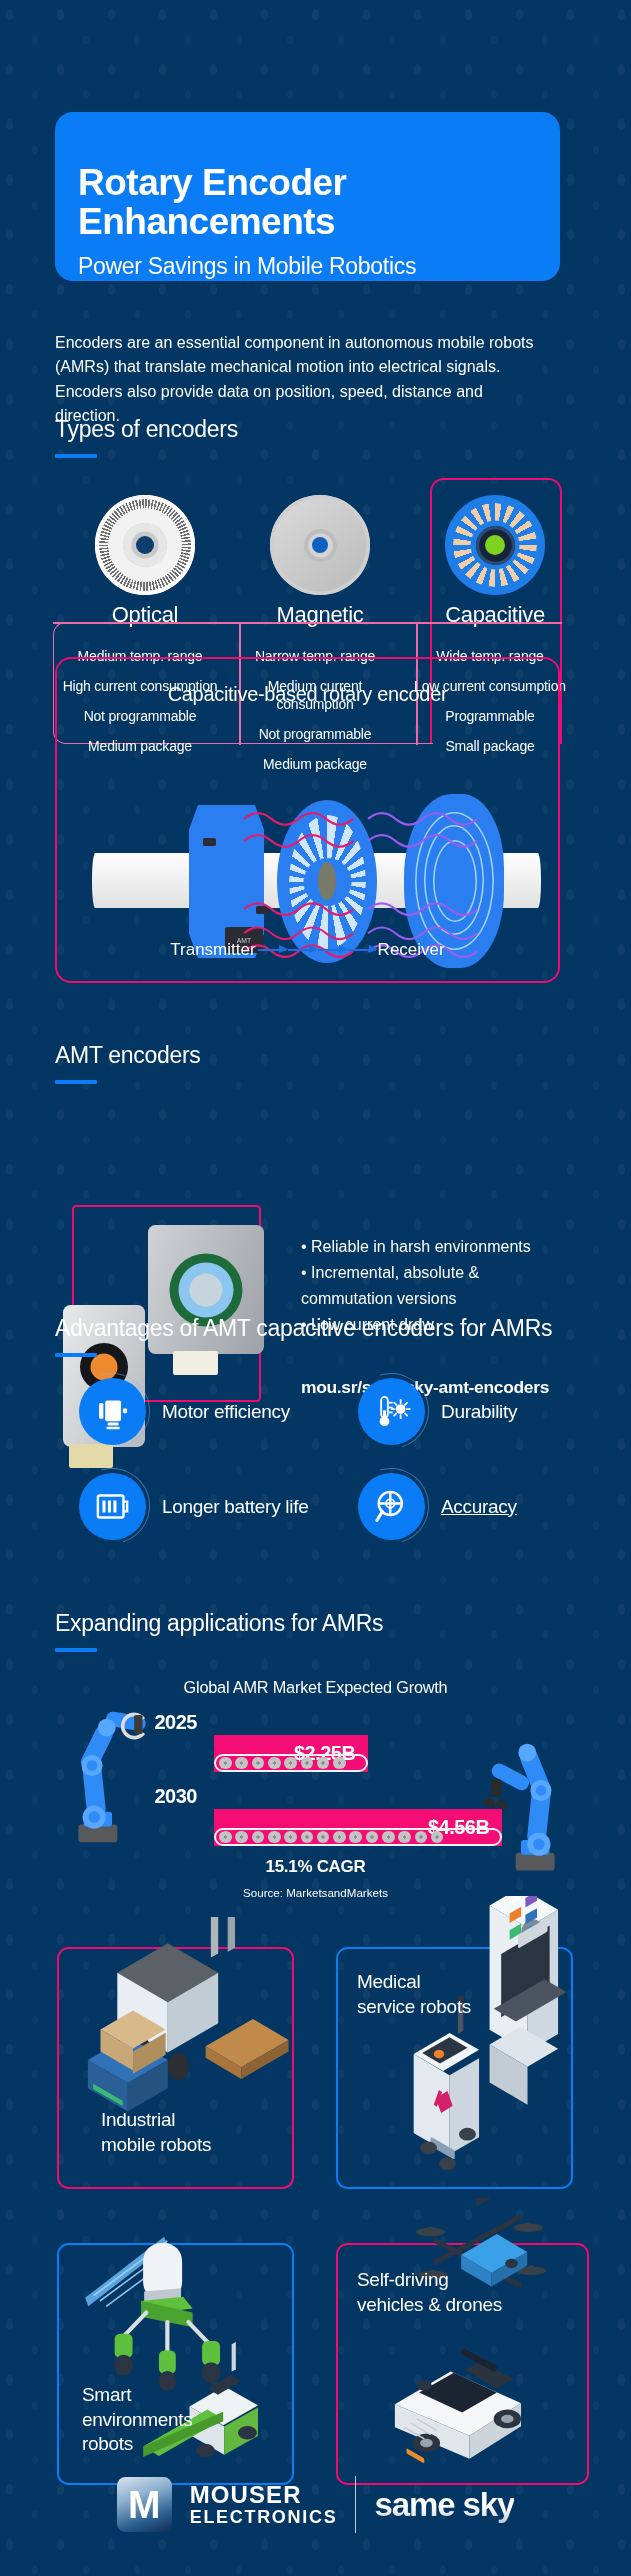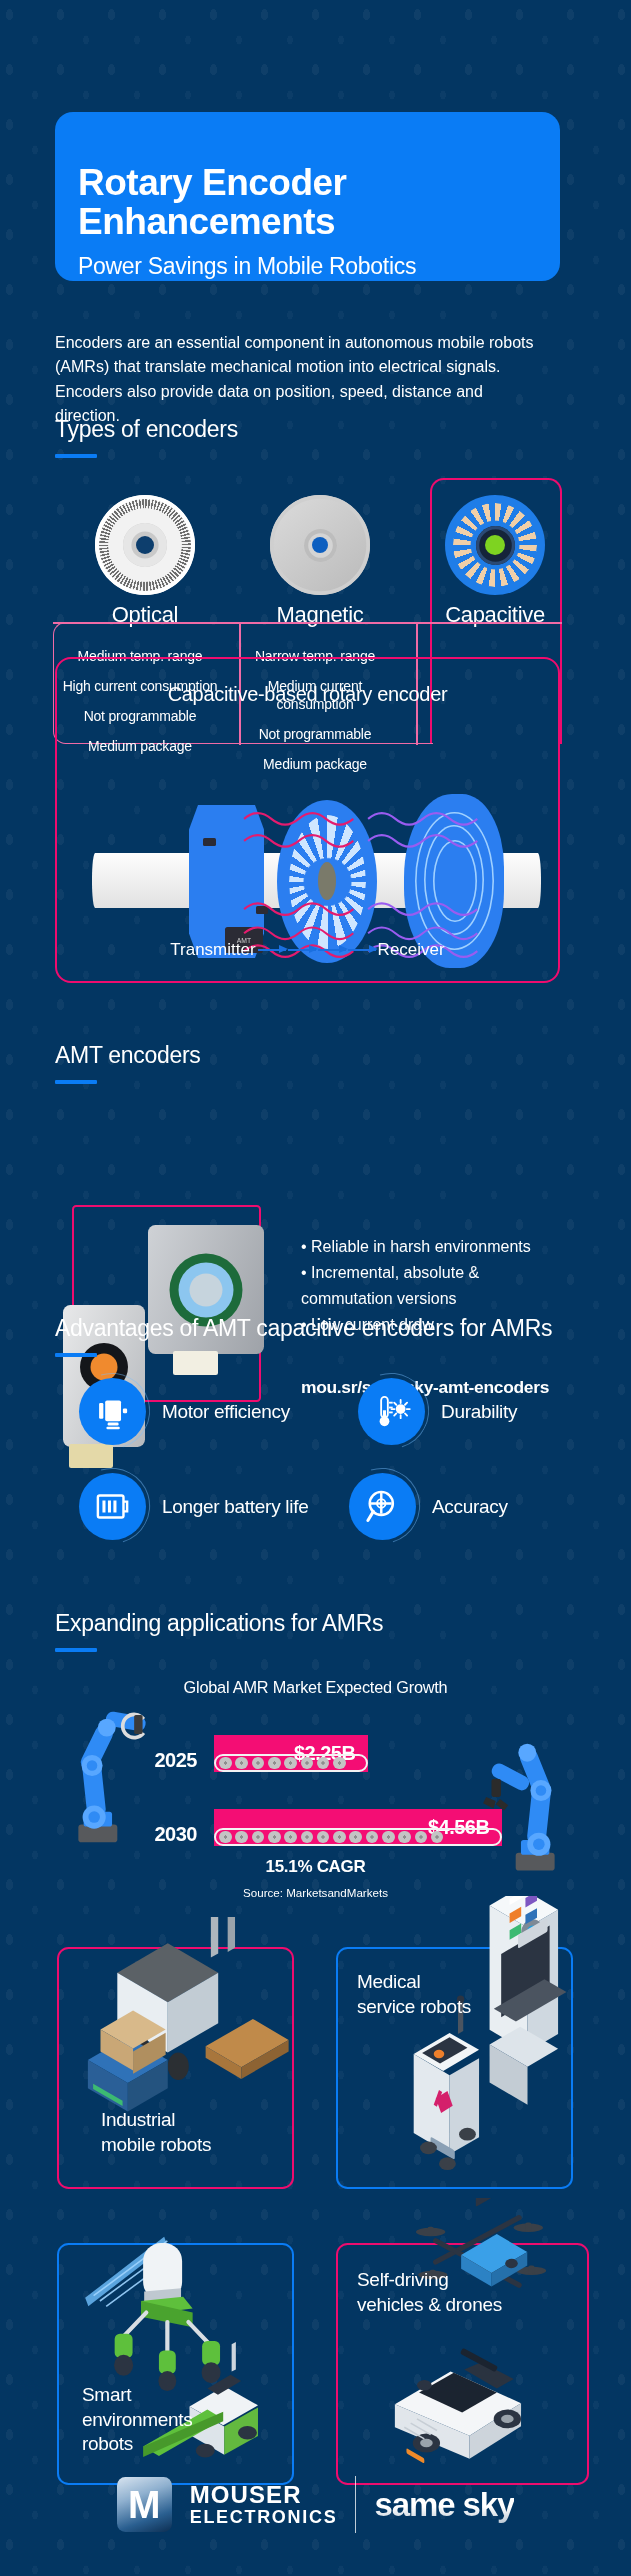--- a/index.html
+++ b/index.html
@@ -115,21 +115,21 @@
   .adv-item{ position:absolute; display:flex; align-items:center; gap:16px; }
   .adv-circle{ width:67px;height:67px;border-radius:50%; background:#0a7cf5;
                display:flex; align-items:center; justify-content:center; position:relative; flex:0 0 auto;}
   .adv-circle:after{ content:""; position:absolute; inset:-4.7px; border-radius:50%;
       border:1.6px solid rgba(120,190,255,.45); border-left-color:transparent; border-bottom-color:transparent;
       transform:rotate(28deg);}
   .adv-label{ font-size:19px; letter-spacing:-0.3px; white-space:nowrap;}
 
   
   .chart-title{ position:absolute; left:0; width:631px; text-align:center; top:1678px; font-size:16.3px; letter-spacing:-0.2px;}
-  .bar-row{ position:absolute; display:flex; align-items:flex-end; }
+  .bar-row{ position:absolute; display:flex; align-items:flex-start; }
   .bar-year{ font-size:20px; font-weight:bold; width:56px; text-align:right; letter-spacing:-0.5px;}
   .bar{ height:37px; background:#f40d74; display:flex; align-items:center; justify-content:flex-end;
         padding-right:12.6px; font-size:20px; font-weight:bold; letter-spacing:-0.5px;margin-top:24px;}
   .belt{ position:absolute; height:18px; border:2.6px solid #f3f3f3; border-radius:9.5px;
          display:flex; align-items:center; gap:3.7px; padding:0 3.2px; }
   .roller{ width:12.6px;height:12.6px;border-radius:50%; background:radial-gradient(circle at 50% 50%,#8e8e8e 0 18%,#c4c4c4 20% 100%);
            flex:0 0 auto; }
   .cagr{ position:absolute; left:0; width:631px; text-align:center; font-size:17px; font-weight:bold; letter-spacing:-0.3px;}
   .source{ position:absolute; left:0; width:631px; text-align:center; font-size:11.6px; }
 
@@ -206,20 +206,26 @@
         <div class="cell">High current consumption</div>
         <div class="cell">Not programmable</div>
         <div class="cell">Medium package</div>
       </div>
       <div class="cmp-col">
         <div class="cell">Narrow temp. range</div>
         <div class="cell">Medium current consumption</div>
         <div class="cell">Not programmable</div>
         <div class="cell">Medium package</div>
       </div>
+      <div class="cmp-col">
+        <div class="cell">Wide temp. range</div>
+        <div class="cell">Low current consumption</div>
+        <div class="cell">Programmable</div>
+        <div class="cell">Small package</div>
+      </div>
     </div>
   </div>
 
   <div class="cap-panel">
     <div class="cap-title">Capacitive-based rotary encoder</div>
 
     <div class="shaft" style="left:35px;  width:126px;"></div>
     <div class="shaft" style="left:174px; width:147px;"></div>
     <div class="shaft" style="left:305px; width:132px;"></div>
     <div class="shaft" style="left:421px; width:63px;"></div>
@@ -356,21 +362,21 @@
         <rect x="8" y="14" width="42" height="36" rx="3"></rect>
         <path d="M50 24h6v16h-6" stroke-width="4"></path>
         <g stroke-width="5">
             <path d="M18 22v20M27 22v20M36 22v20"></path>
           </g>
       </svg>
     </div>
     <div class="adv-label">Longer battery life</div>
   </div>
 
-  <div class="adv-item" style="left:349px; top:1473px;">
+  <div class="adv-item" style="left:358px; top:1473px;text-decoration:underline;">
     <div class="adv-circle">
       <svg class="ico" viewBox="0 0 64 64" fill="none" stroke="#fff" stroke-width="4">
         <circle cx="30" cy="27" r="19"></circle>
         <path d="M30 10v34M13 27h34"></path>
         <circle cx="30" cy="27" r="7" stroke-width="3"></circle>
         <path d="M17 40 8 55" stroke-width="5" stroke-linecap="round"></path>
       </svg>
     </div>
     <div class="adv-label">Accuracy</div>
   </div>

